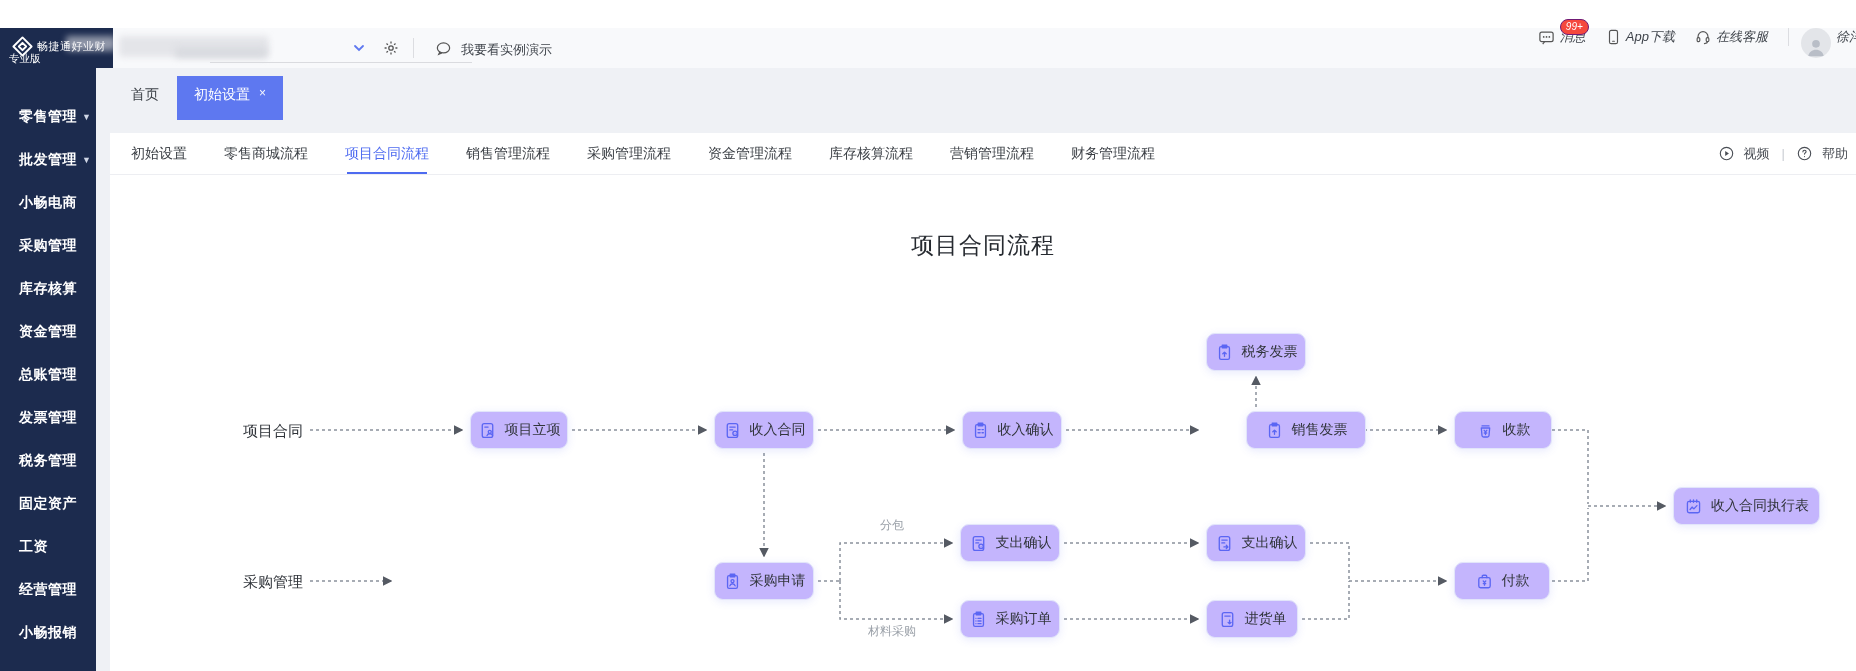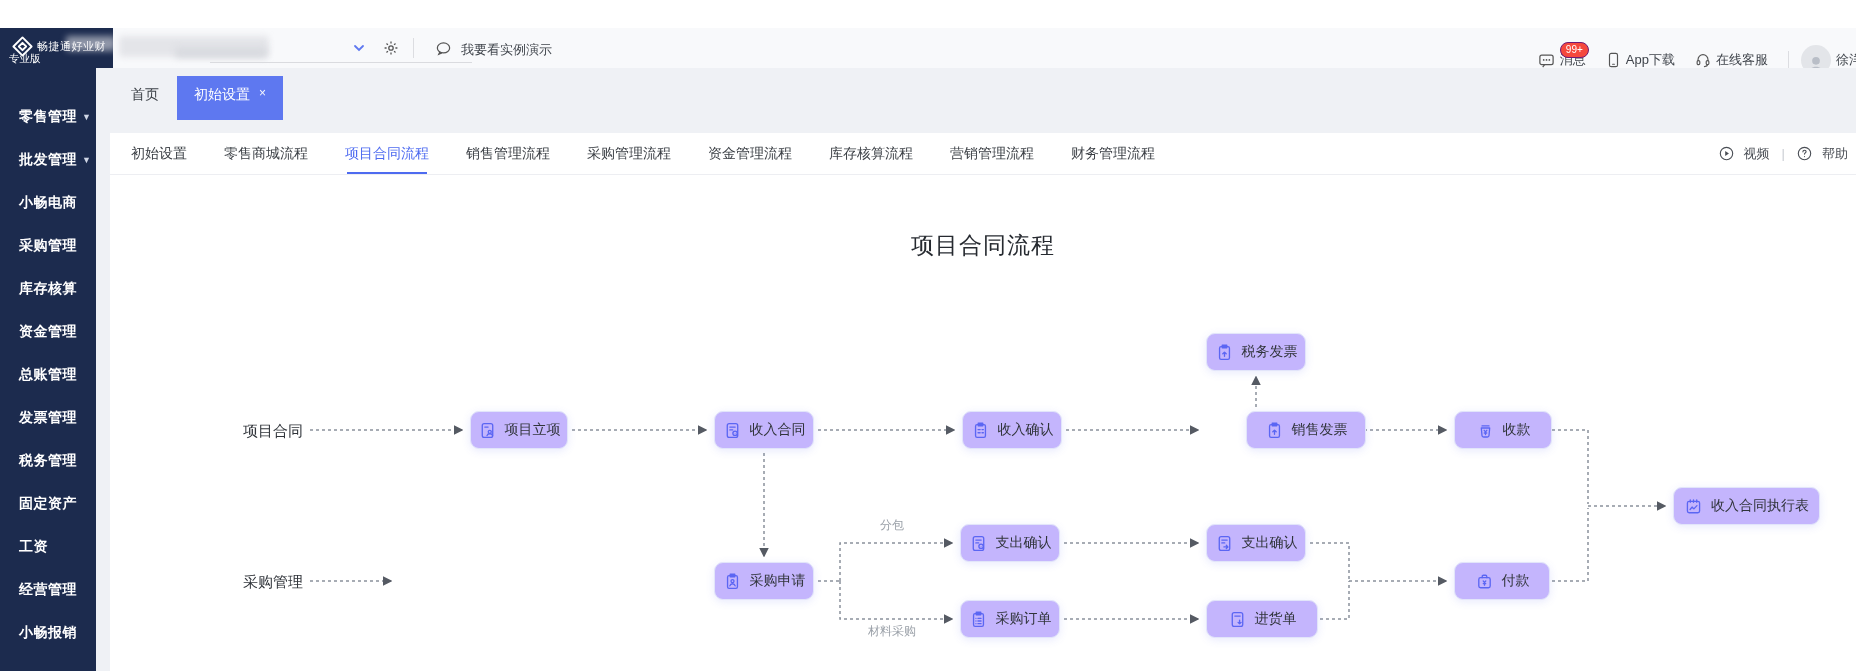--- a/index.html
+++ b/index.html
@@ -15,21 +15,21 @@
   .topbar{position:absolute;left:113px;top:28px;width:1743px;height:40px;background:#f8f9fb;border-bottom:1px solid #e9eaee;}
   .blur1{position:absolute;left:6px;top:8px;width:150px;height:21px;background:#e4e5e9;border-radius:4px;filter:blur(3px);}
   .blur2{position:absolute;left:62px;top:19px;width:92px;height:11px;background:#d9dbe0;border-radius:3px;filter:blur(3px);}
   .acct-line{position:absolute;left:97px;top:34px;width:262px;height:1px;background:#dadbdf;}
   .tb-ico{position:absolute;top:10px;width:20px;height:20px;display:flex;align-items:center;justify-content:center;color:#555;}
   .tb-chevron{left:236px;color:#5e78f0;}
   .tb-gear{left:268px;}
   .tb-div{position:absolute;left:300px;top:10px;width:1px;height:20px;background:#dcdde1;}
   .tb-bubble{left:320px;}
   .demo-text{position:absolute;left:348px;top:13px;font-size:13px;color:#3f444b;}
-  .tb-right{position:absolute;right:0;top:12px;height:40px;display:flex;align-items:center;color:#3f444b;font-size:13px;}
+  .tb-right{position:absolute;right:0;top:0;height:40px;display:flex;align-items:flex-start;color:#3f444b;font-size:13px;font-style:italic;}
   .tb-item{display:flex;align-items:center;gap:5px;position:relative;margin-right:20px;cursor:pointer;}
   .badge{position:absolute;top:-9px;left:22px;background:#f5483d;color:#fff;font-size:10px;line-height:12px;
          padding:1px 5px;border-radius:8px;border:1px solid #701a75;white-space:nowrap;}
   .tb-vdiv{width:1px;height:18px;background:#dcdde1;margin-right:12px;}
   .avatar{width:30px;height:30px;border-radius:50%;background:#e3e5e9;display:flex;align-items:flex-end;justify-content:center;overflow:hidden;margin-right:5px;}
   .uname{width:20px;overflow:hidden;white-space:nowrap;}
   
   .sidebar{position:absolute;left:0;top:68px;width:96px;height:603px;background:#1c2b4e;padding-top:27px;box-sizing:border-box;}
   .side-item{height:43px;display:flex;align-items:center;padding-left:19px;color:#fff;font-size:14px;font-weight:600;cursor:pointer;letter-spacing:.5px;}
   .side-item .caret{font-size:9px;margin-left:5px;color:#cfd6e6;}
@@ -393,21 +393,21 @@
               <use href="#sym-doc-arrow-right"></use>
             </svg>
             <span>支出确认</span>
           </div>
           <div class="fnode" style="left: 850px; top: 467px; width: 100px;">
             <svg width="19" height="19">
               <use href="#sym-clipboard-list"></use>
             </svg>
             <span>采购订单</span>
           </div>
-          <div class="fnode" style="left: 1096px; top: 467px; width: 112px;">
+          <div class="fnode" style="left: 1096px; top: 467px; width: 92px;">
             <svg width="19" height="19">
               <use href="#sym-doc-arrow-down"></use>
             </svg>
             <span>进货单</span>
           </div>
           <div class="fnode" style="left: 1344px; top: 429px; width: 96px;">
             <svg width="19" height="19">
               <use href="#sym-case-money"></use>
             </svg>
             <span>付款</span>

